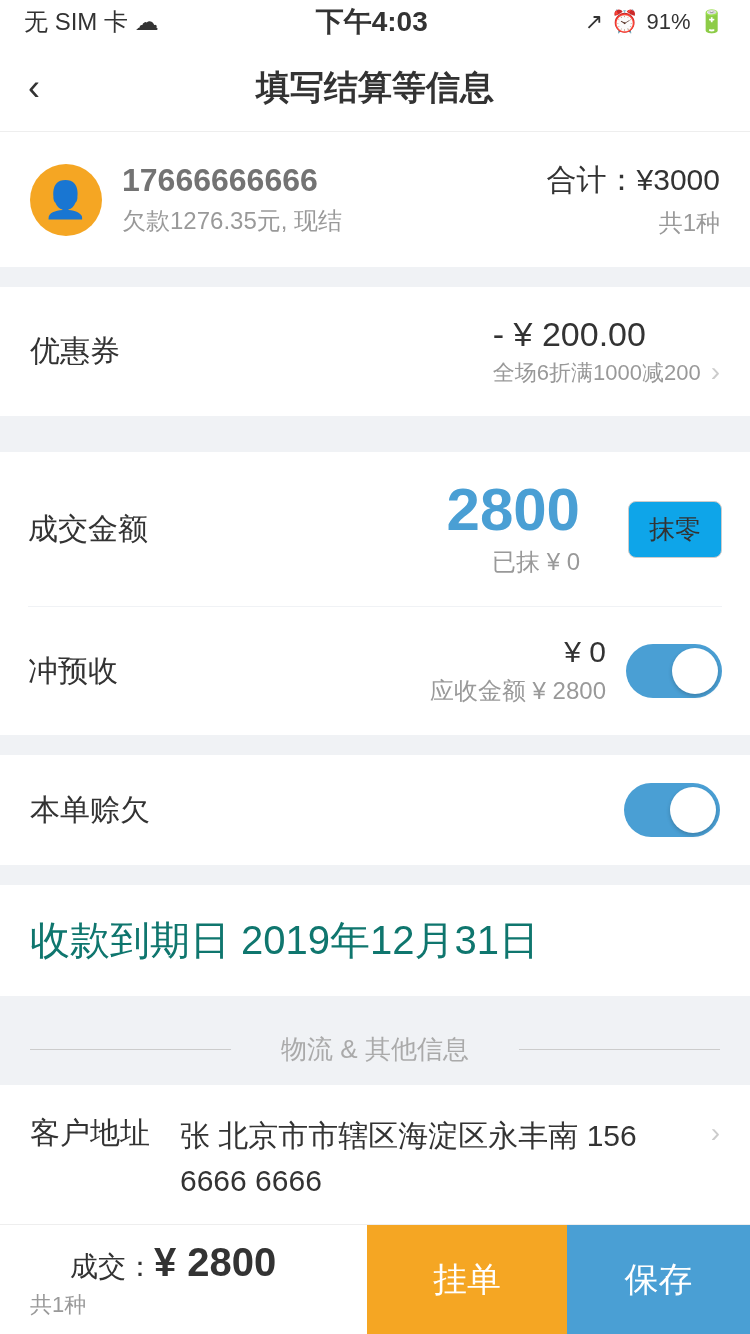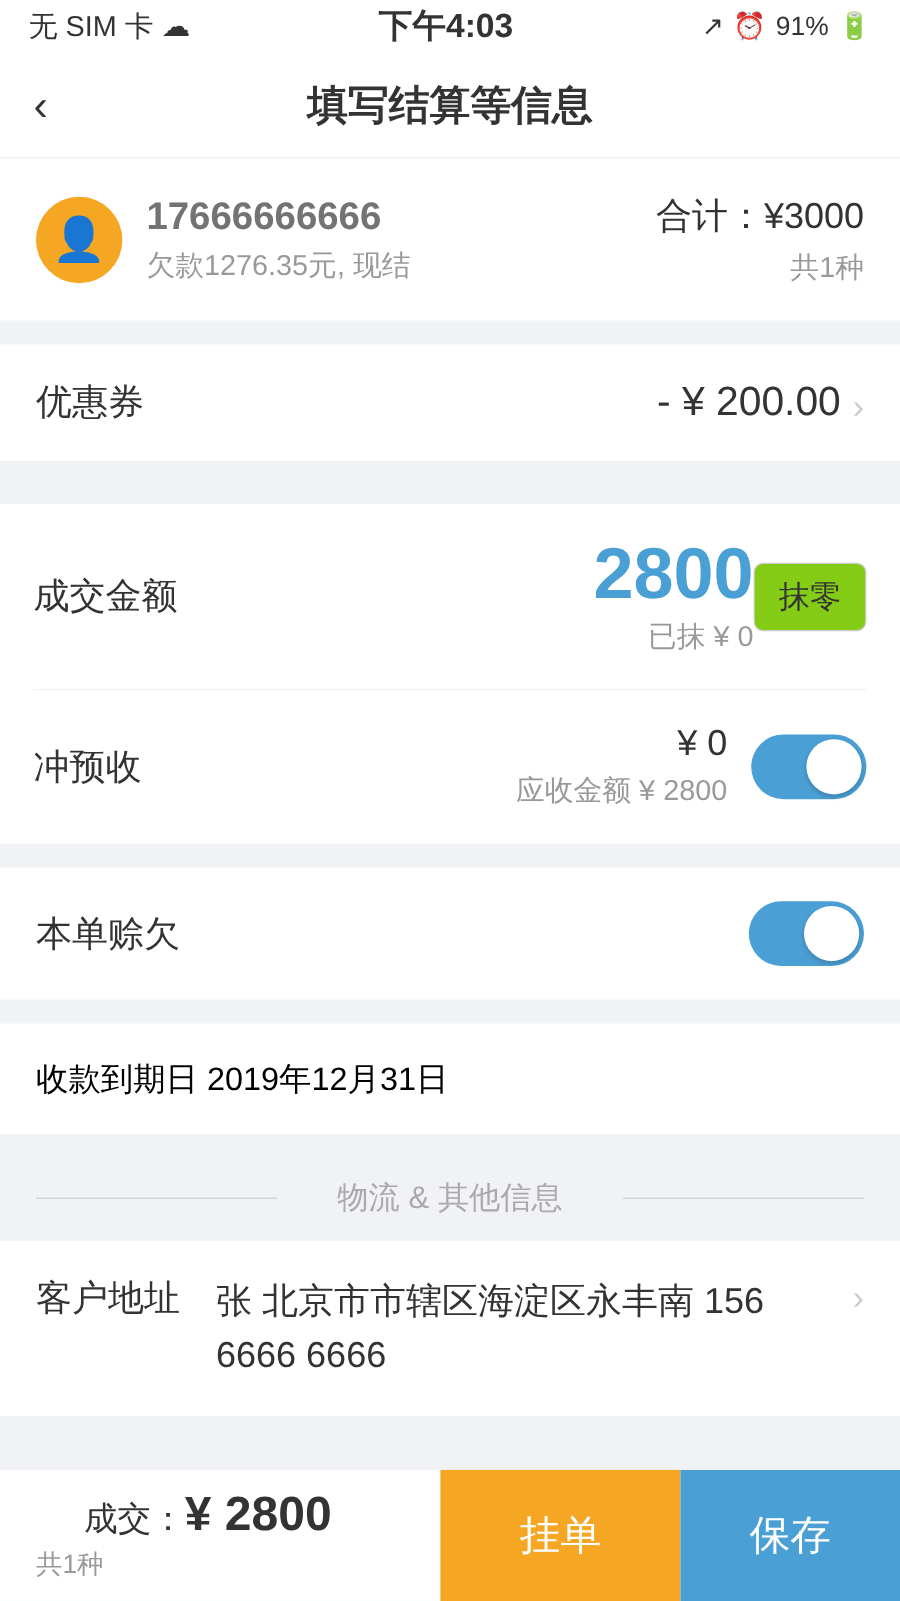--- a/index.html
+++ b/index.html
@@ -106,30 +106,31 @@
       padding: 0 28px;
       margin-bottom: 2px;
     }
     .transaction-row {
       padding: 28px 0;
       display: flex;
       align-items: center;
       justify-content: space-between;
     }
     .transaction-label { font-size: 30px; color: #333; }
-    .transaction-right { display: flex; align-items: center; }
+    .transaction-right { display: flex; align-items: center; gap: 20px; }
     .transaction-amount { font-size: 60px; font-weight: 600; color: #4a9fd4; line-height: 1; }
     .round-off-btn {
       border: 1px solid #ccc;
       border-radius: 8px;
       padding: 10px 20px;
       font-size: 26px;
       color: #333;
-      background: #84cc16;
-      cursor: pointer;
+      background: #0ea5e9;
+      cursor: pointer;
+      margin-left: 28px;
     }
     .transaction-sub { font-size: 24px; color: #999; text-align: right; margin-top: 6px; }
 
     
     .advance-row {
       padding: 28px 0;
       display: flex;
       align-items: center;
       justify-content: space-between;
       border-top: 1px solid #f0f2f5;
@@ -171,21 +172,21 @@
       margin-bottom: 2px;
     }
     .debt-label { font-size: 30px; color: #333; }
 
     
     .due-date-section {
       background: #fff;
       padding: 28px 30px;
       margin-bottom: 18px;
     }
-    .due-date-text { font-size: 27px; color: #000000; }
+    .due-date-text { font-size: 40px; color: #0f766e; }
 
     
     .logistics-divider {
       background: #f0f2f5;
       padding: 18px 0;
       display: flex;
       align-items: center;
       justify-content: center;
       gap: 20px;
     }
@@ -297,20 +298,21 @@
   </div>
 </div>
 
 <div class="section-divider"></div>
 
 <div class="coupon-row">
   <div class="coupon-label">优惠券</div>
   <div class="coupon-right">
     <div>
       <div class="coupon-amount">- ¥ 200.00</div>
+      <div class="coupon-desc">全场6折满1000减200</div>
     </div>
     <div class="chevron-right">›</div>
   </div>
 </div>
 
 <div class="section-divider"></div>
 
 <div class="transaction-section">
   <div class="transaction-row">
     <div class="transaction-label">成交金额</div>

